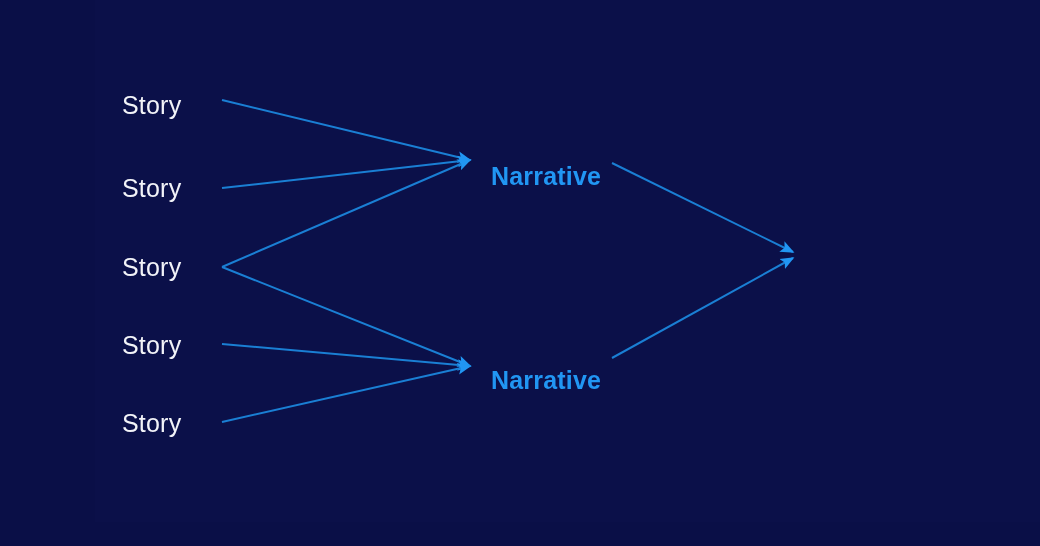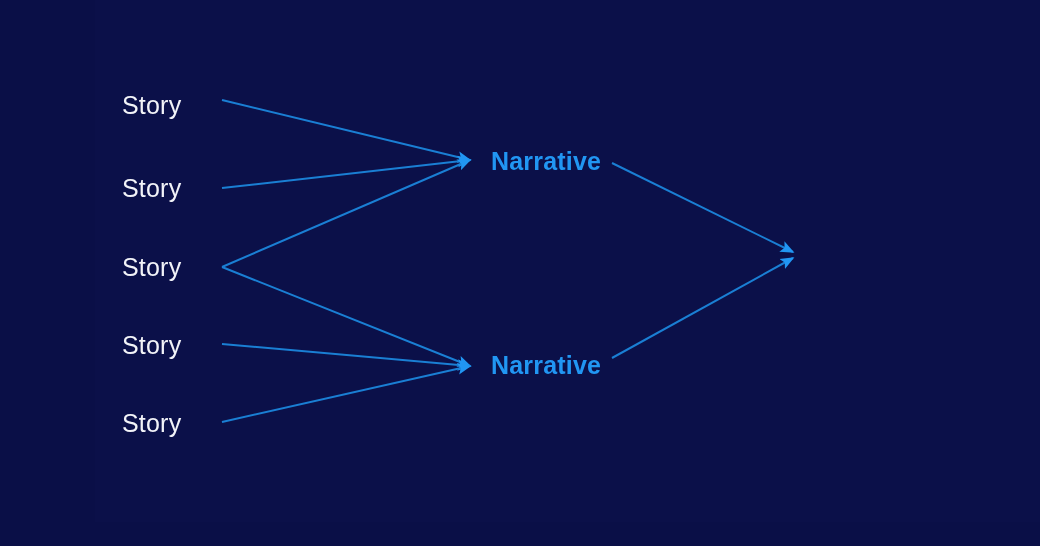--- a/index.html
+++ b/index.html
@@ -41,20 +41,21 @@
     font-size: 25px;
     font-weight: 400;
     color: #f2f3f8;
     letter-spacing: 0.2px;
   }
   .narrative-label {
     font-size: 25px;
     font-weight: 700;
     color: #2196f3;
     letter-spacing: 0.2px;
+    margin-top: 15px;
   }
   .reputation-label {
     font-size: 25px;
     font-weight: 700;
     color: #f5a00a;
     letter-spacing: 0.2px;
   }
 </style>
 </head>
 <body>

